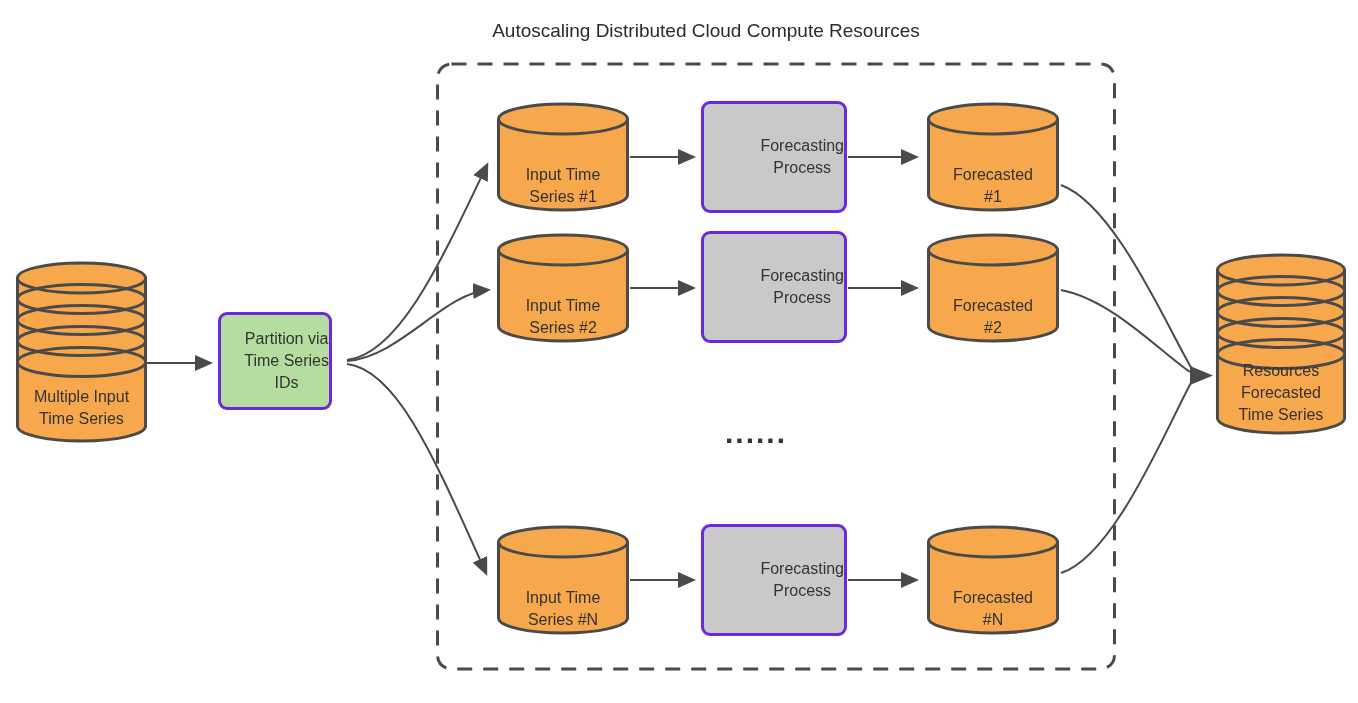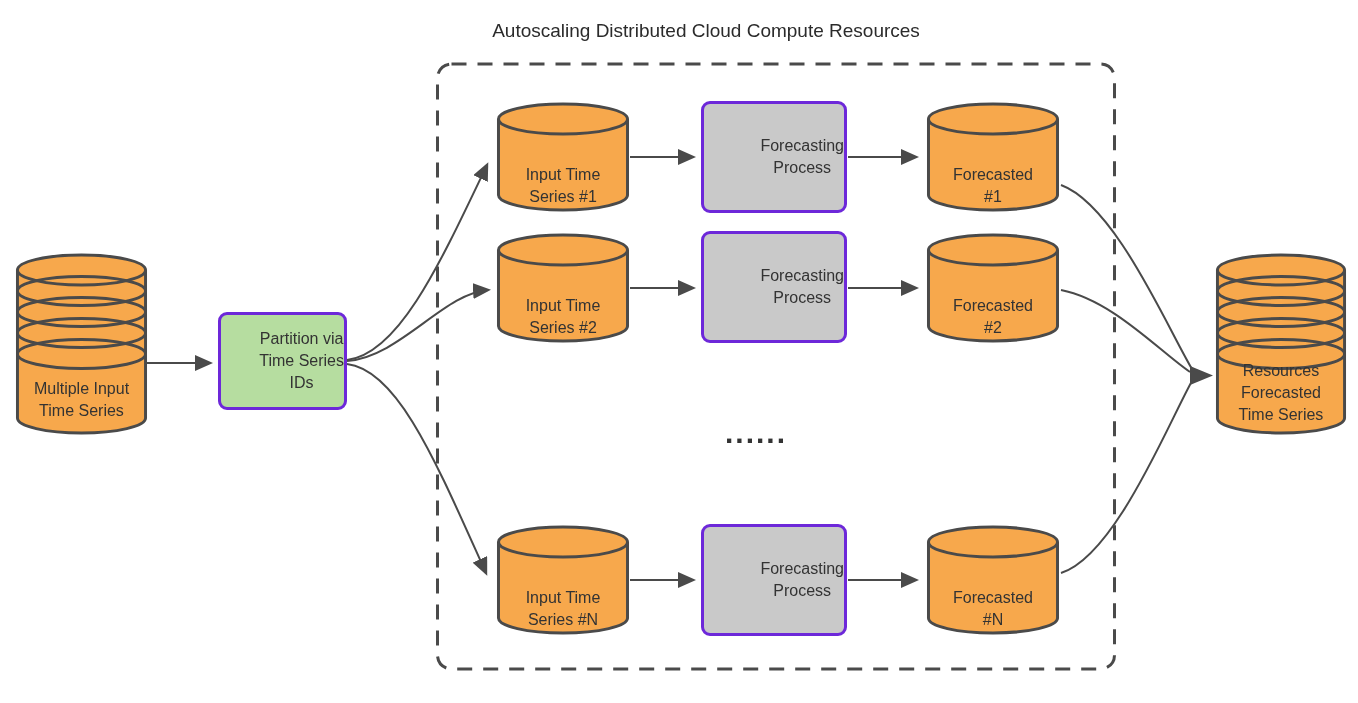--- a/index.html
+++ b/index.html
@@ -112,34 +112,34 @@
     <path d="M848,580 H916" fill="none" stroke="#4A4A4A" stroke-width="2" marker-end="url(#ah)"></path>
 
     <path d="M1061,185 C1115,205 1166,325 1192,369" fill="none" stroke="#4A4A4A" stroke-width="2"></path>
     <path d="M1061,290 C1112,300 1158,350 1190,372" fill="none" stroke="#4A4A4A" stroke-width="2"></path>
     <path d="M1061,573 C1115,556 1168,424 1192,381" fill="none" stroke="#4A4A4A" stroke-width="2"></path>
     <polygon points="1190,366 1213,375.5 1190,385" fill="#4A4A4A"></polygon>
   </svg>
 
   <div class="title">Autoscaling Distributed Cloud Compute Resources</div>
 
-  <div class="node cyl-tall-src" style="left:15px; top:253px; width:133px; height:182px;">
+  <div class="node cyl-tall-src" style="left:15px; top:261px; width:133px; height:182px;">
     <svg class="shape" viewBox="0 0 135 182" preserveAspectRatio="none">
       <path d="M2.5,17 V165 A65,15 0 0 0 132.5,165 V17 A65,15 0 0 0 2.5,17 Z" fill="#F7A84C" stroke="#4A4A4A" stroke-width="3"></path>
       <path d="M2.5,17 A65,15 0 0 0 132.5,17" fill="none" stroke="#4A4A4A" stroke-width="3"></path>
       <ellipse cx="67.5" cy="38" rx="65" ry="14.5" fill="none" stroke="#4A4A4A" stroke-width="3"></ellipse>
       <ellipse cx="67.5" cy="59" rx="65" ry="14.5" fill="none" stroke="#4A4A4A" stroke-width="3"></ellipse>
       <ellipse cx="67.5" cy="80" rx="65" ry="14.5" fill="none" stroke="#4A4A4A" stroke-width="3"></ellipse>
       <ellipse cx="67.5" cy="101" rx="65" ry="14.5" fill="none" stroke="#4A4A4A" stroke-width="3"></ellipse>
     </svg>
     <div class="label">Multiple Input
 Time Series</div>
   </div>
 
-  <div class="node box box-partition" style="left:218px; top:312px; width:129px; height:98px;">
+  <div class="node box box-partition" style="left:218px; top:312px; width:114px; height:98px;">
     <div class="label">Partition via
 Time Series
 IDs</div>
   </div>
 
   <div class="node cyl-row" style="left:496px; top:102px; width:134px; height:110px;">
     <svg class="shape" viewBox="0 0 135 110" preserveAspectRatio="none">
       <path d="M2.5,17 V93 A65,15 0 0 0 132.5,93 V17 A65,15 0 0 0 2.5,17 Z" fill="#F7A84C" stroke="#4A4A4A" stroke-width="3"></path>
       <path d="M2.5,17 A65,15 0 0 0 132.5,17" fill="none" stroke="#4A4A4A" stroke-width="3"></path>
     </svg>

